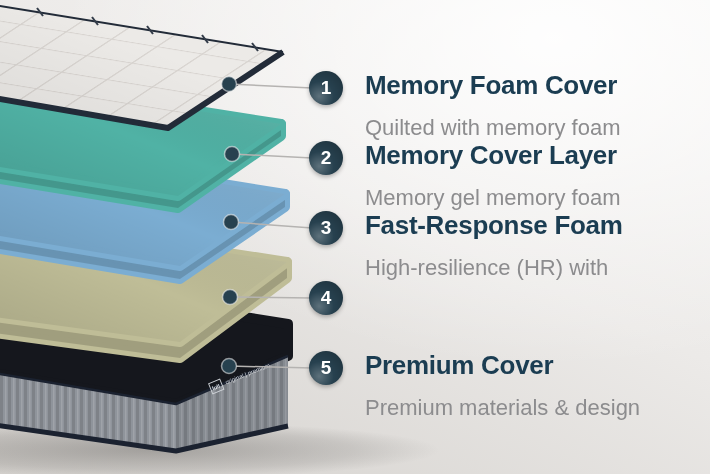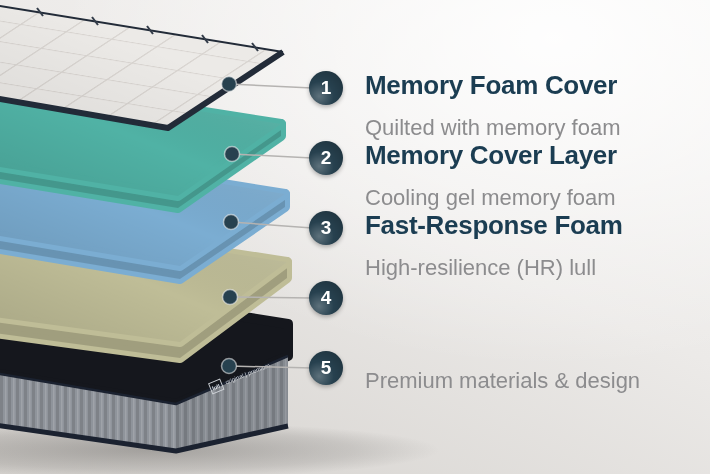--- a/index.html
+++ b/index.html
@@ -155,43 +155,44 @@
         <div class="subtitle">Quilted with memory foam</div>
       </div>
     </div>
 
     <div class="item" style="top:141px;">
       <div class="badge">
         <span>2</span>
       </div>
       <div class="text">
         <div class="title">Memory Cover Layer</div>
-        <div class="subtitle">Cooling gel memory foam</div>
+        <div class="subtitle">Memory gel memory foam</div>
       </div>
     </div>
 
     <div class="item" style="top:211px;">
       <div class="badge">
         <span>3</span>
       </div>
       <div class="text">
         <div class="title">Fast-Response Foam</div>
-        <div class="subtitle">High-resilience (HR) lull</div>
+        <div class="subtitle">High-resilience (HR) with</div>
       </div>
     </div>
 
     <div class="item" style="top:281px;">
       <div class="badge">
         <span>4</span>
       </div>
     </div>
 
     <div class="item" style="top:351px;">
       <div class="badge">
         <span>5</span>
       </div>
       <div class="text">
+        <div class="title">Premium Cover</div>
         <div class="subtitle">Premium materials &amp; design</div>
       </div>
     </div>
 
   </div>
 </div>
 
 </body></html>

